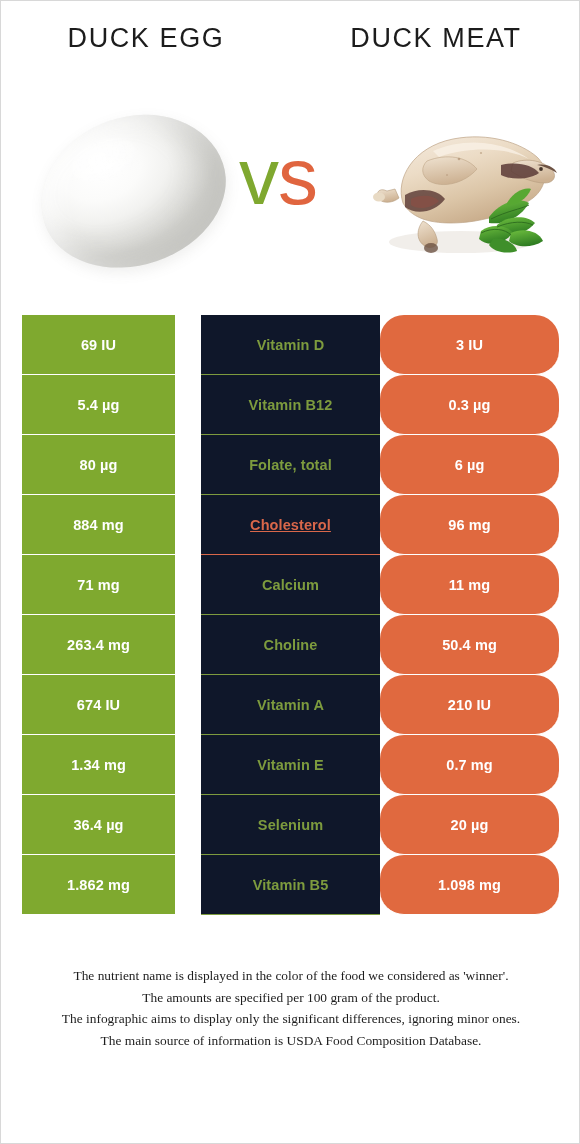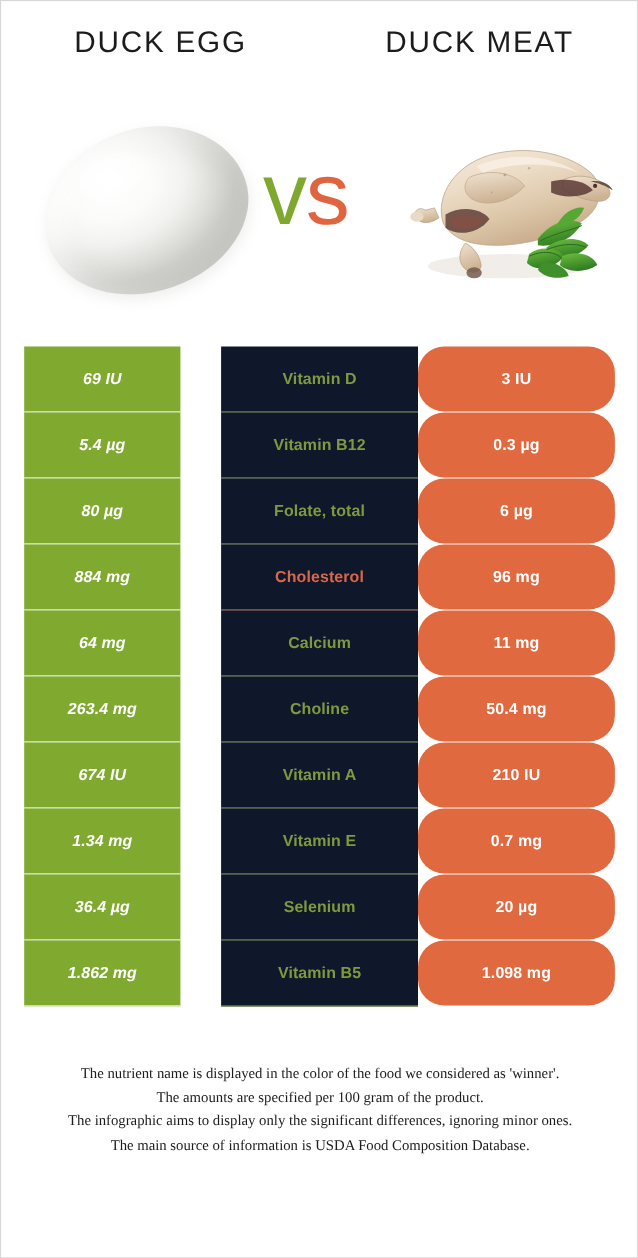--- a/index.html
+++ b/index.html
@@ -138,25 +138,24 @@
     display:flex;
     align-items:center;
     justify-content:center;
     font-size:14.5px;
     font-weight:700;
     letter-spacing:0.1px;
     -webkit-font-smoothing:antialiased;
   }
   .cell-left {
     left:0;
-    width:142px;
+    width:153px;
     background:#7FA92F;
     color:#ffffff;
     border-bottom:1.6px solid #ffffff;
-    font-style:italic;
   }
   .cell-mid {
     left:179px;
     width:179px;
     background:#0f172a;
   }
   .cell-mid .lbl {
     font-size:14.5px;
     font-weight:700;
   }
@@ -296,27 +295,27 @@
         <div class="cell cell-left">80 µg</div>
         <div class="cell cell-mid">
           <span class="lbl" style="color: rgb(125, 155, 62);">Folate, total</span>
         </div>
         <div class="mid-rule" style="background: rgb(125, 155, 62);"></div>
         <div class="cell cell-right">6 µg</div>
       </div>
       <div class="row">
         <div class="cell cell-left">884 mg</div>
         <div class="cell cell-mid">
-          <span class="lbl" style="color: rgb(217, 103, 74);">Cholesterol</span>
+          <span class="lbl" style="color: rgb(217, 103, 74); text-decoration: underline;">Cholesterol</span>
         </div>
         <div class="mid-rule" style="background: rgb(217, 103, 74);"></div>
         <div class="cell cell-right">96 mg</div>
       </div>
       <div class="row">
-        <div class="cell cell-left">64 mg</div>
+        <div class="cell cell-left">71 mg</div>
         <div class="cell cell-mid">
           <span class="lbl" style="color: rgb(125, 155, 62);">Calcium</span>
         </div>
         <div class="mid-rule" style="background: rgb(125, 155, 62);"></div>
         <div class="cell cell-right">11 mg</div>
       </div>
       <div class="row">
         <div class="cell cell-left">263.4 mg</div>
         <div class="cell cell-mid">
           <span class="lbl" style="color: rgb(125, 155, 62);">Choline</span>

